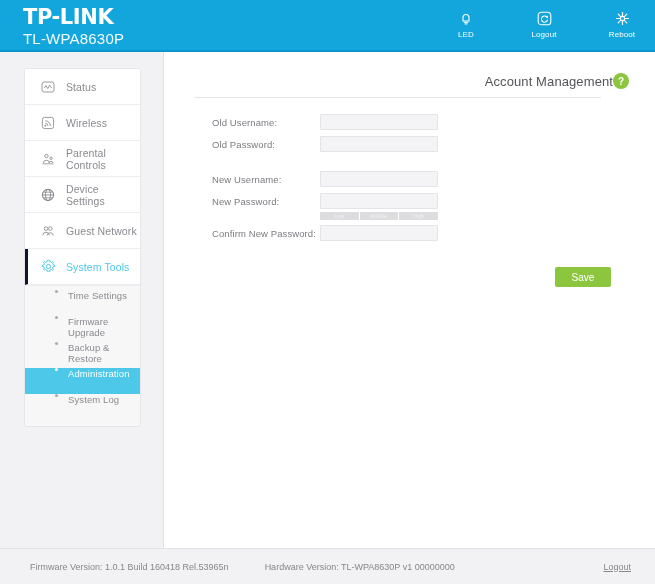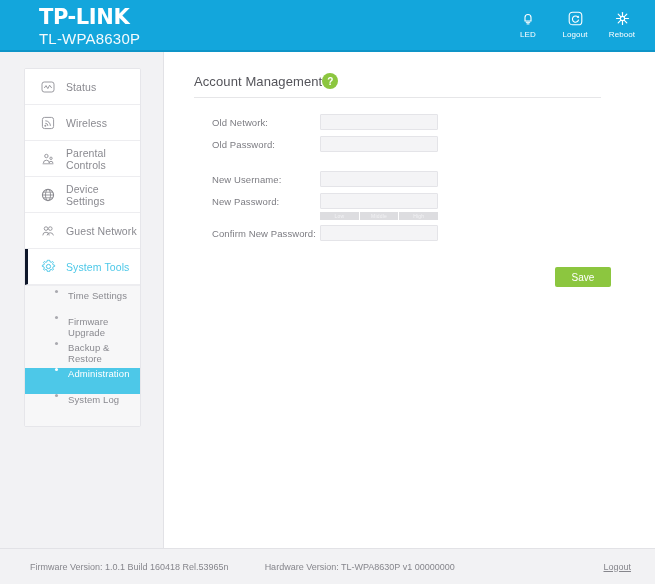--- a/index.html
+++ b/index.html
@@ -18,21 +18,21 @@
   
   .header {
     height: 52px;
     background: #13A6DC;
     border-bottom: 2px solid #0E95C8;
     position: relative;
     box-sizing: border-box;
   }
   .brand {
     position: absolute;
-    left: 39px;
+    left: 23px;
     top: 6px;
   }
   .brand-name {
     font-size: 21px;
     font-weight: bold;
     color: #ffffff;
     letter-spacing: -0.4px;
     line-height: 23px;
     font-family: "DejaVu Sans", sans-serif;
   }
@@ -41,21 +41,21 @@
     color: #ffffff;
     letter-spacing: 0.2px;
     margin-top: 1px;
     opacity: 0.95;
   }
   .header-tools {
     position: absolute;
     right: 12px;
     top: 9px;
     display: flex;
-    gap: 5px;
+    gap: 36px;
     align-items: center;
   }
   .header-tool {
     width: 42px;
     text-align: center;
     color: #ffffff;
     cursor: pointer;
   }
   .header-tool .ht-icon {
     height: 19px;
@@ -157,21 +157,21 @@
   .content {
     flex: 1;
     background: #ffffff;
     padding: 22px 26px 0 30px;
     box-sizing: border-box;
     position: relative;
   }
   .panel-head {
     display: flex;
     align-items: flex-start;
-    justify-content: flex-start;
+    justify-content: flex-end;
   }
   .panel-title {
     font-size: 13px;
     color: #54545A;
     letter-spacing: 0.1px;
     padding-bottom: 8px;
   }
   .help-btn {
     width: 16px;
     height: 16px;
@@ -438,21 +438,21 @@
 
     <div class="panel-head">
       <div class="panel-title">Account Management</div>
       <div class="help-btn">?</div>
     </div>
     <div class="divider"></div>
 
     <div class="form">
 
       <div class="field-row">
-        <div class="field-label">Old Network:</div>
+        <div class="field-label">Old Username:</div>
         <input class="field-input" type="text" placeholder="" style="">
       </div>
 
       <div class="field-row">
         <div class="field-label">Old Password:</div>
         <input class="field-input" type="password" placeholder="" style="">
       </div>
 
       <div class="field-row spaced">
         <div class="field-label">New Username:</div>

